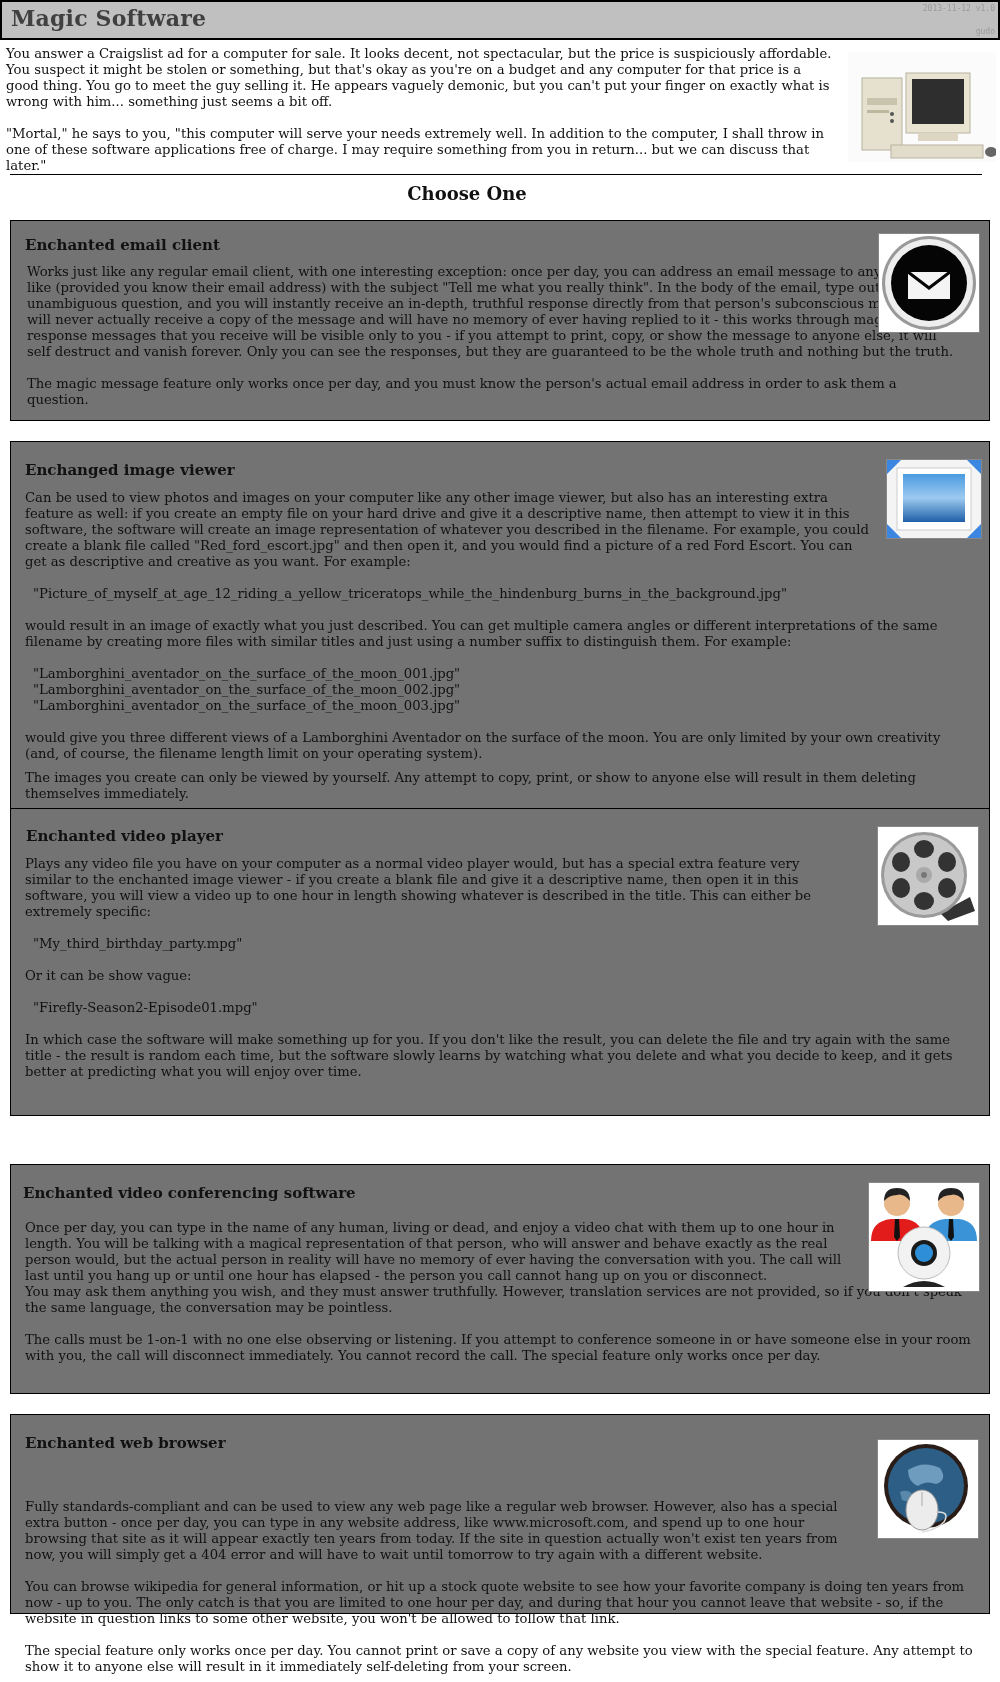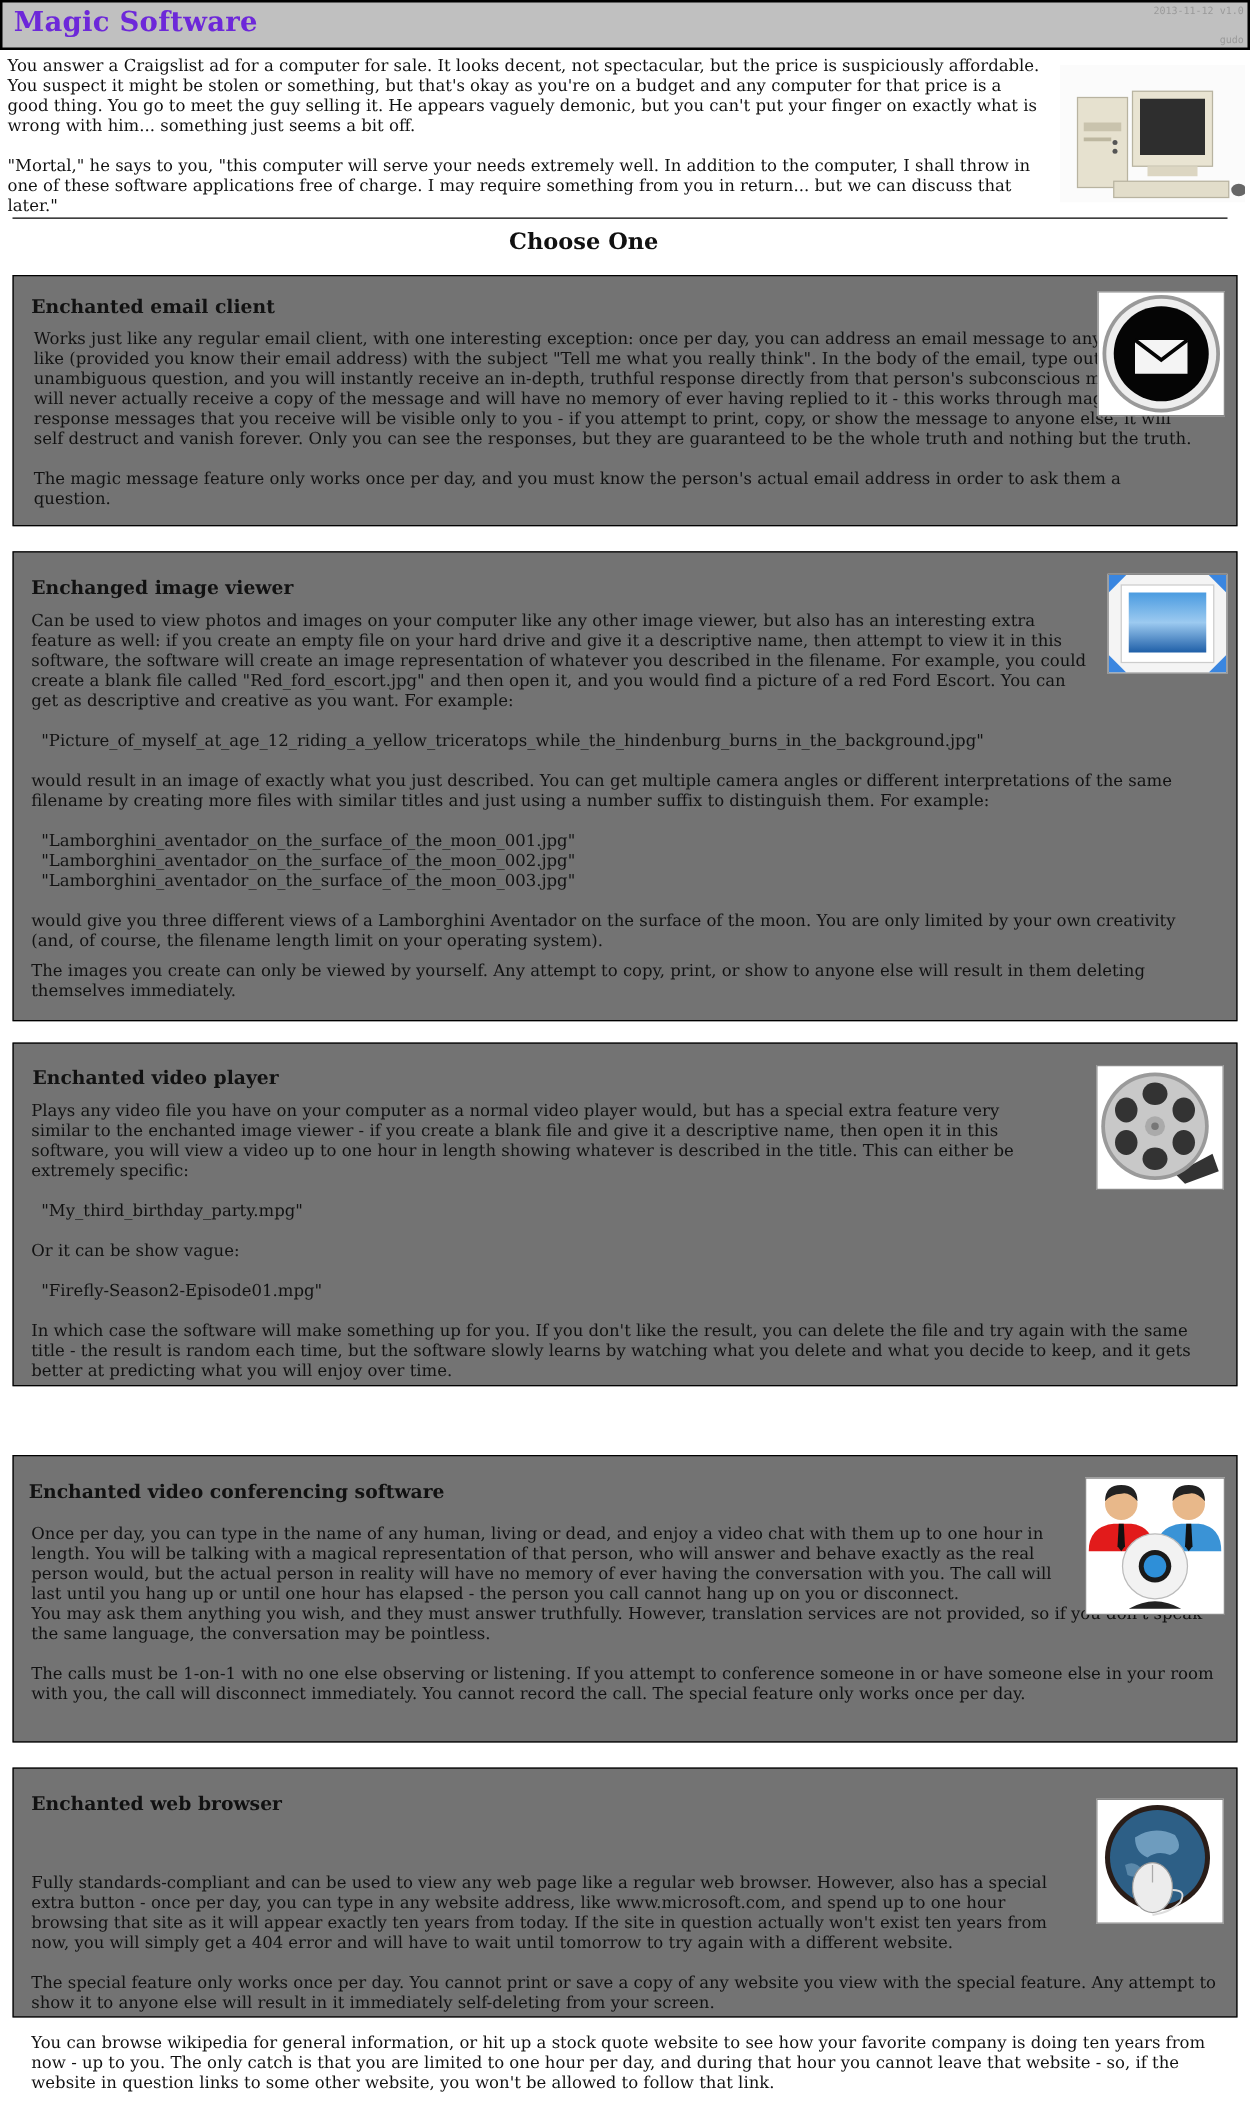--- a/index.html
+++ b/index.html
@@ -9,21 +9,21 @@
     color: #111;
     font-size: 13.2px;
   }
   .header {
     position: absolute; left: 0; top: 0; width: 996px; height: 36px;
     background: #c0c0c0; border: 2px solid #000;
   }
   .header .title {
     position: absolute; left: 9px; top: 3px;
     font-family: "DejaVu Serif", serif; font-weight: bold;
-    font-size: 22px; color: #6d28d9; letter-spacing: 0.2px;
+    font-size: 22px; color: #404040; letter-spacing: 0.2px;
   }
   .header .ver {
     position: absolute; right: 3px; top: 2px; font-size: 8px; color: #9a9a9a;
     font-family: "DejaVu Sans Mono", monospace;
   }
   .header .author {
     position: absolute; right: 3px; top: 25px; font-size: 8px; color: #9a9a9a;
     font-family: "DejaVu Sans Mono", monospace;
   }
   .intro {
@@ -134,21 +134,21 @@
         </defs>
       <rect x="16" y="14" width="62" height="48" fill="url(#sky)"></rect>
       <polygon points="0,0 14,0 0,14" fill="#3a86e0"></polygon>
       <polygon points="94,0 80,0 94,14" fill="#3a86e0"></polygon>
       <polygon points="0,78 14,78 0,64" fill="#3a86e0"></polygon>
       <polygon points="94,78 80,78 94,64" fill="#3a86e0"></polygon>
     </svg>
   </div>
 </div>
 
-<div class="card" style="top:834px; height:275px;padding-left:48px;">
+<div class="card" style="top:808px; height:308px;padding-left:48px;">
   <h3 style="left:15px; top:18px;">Enchanted video player</h3>
   <div class="body" style="left:14px; top:47px; width:935px;">
     <p style="width:820px;">Plays any video file you have on your computer as a normal video player would, but has a special extra feature very similar to the enchanted image viewer - if you create a blank file and give it a descriptive name, then open it in this software, you will view a video up to one hour in length showing whatever is described in the title. This can either be extremely specific:</p>
     <p class="code">"My_third_birthday_party.mpg"</p>
     <p>Or it can be show vague:</p>
     <p class="code">"Firefly-Season2-Episode01.mpg"</p>
     <p>In which case the software will make something up for you. If you don't like the result, you can delete the file and try again with the same title - the result is random each time, but the software slowly learns by watching what you delete and what you decide to keep, and it gets better at predicting what you will enjoy over time.</p>
   </div>
   <div class="icon-box" style="left:866px; top:17px; width:102px; height:100px;">
     <svg width="100" height="98" viewBox="0 0 100 98">
@@ -189,22 +189,22 @@
       <circle cx="55" cy="70" r="13" fill="#1a1a1a"></circle>
       <circle cx="55" cy="70" r="9" fill="#2e8fd8"></circle>
     </svg>
   </div>
 </div>
 
 <div class="card" style="top:1414px; height:200px;">
   <h3 style="left:14px; top:19px;">Enchanted web browser</h3>
   <div class="body" style="left:14px; top:55px; width:950px;margin-top:29px;">
     <p style="width:835px;">Fully standards-compliant and can be used to view any web page like a regular web browser. However, also has a special extra button - once per day, you can type in any website address, like www.microsoft.com, and spend up to one hour browsing that site as it will appear exactly ten years from today. If the site in question actually won't exist ten years from now, you will simply get a 404 error and will have to wait until tomorrow to try again with a different website.</p>
+    <p>You can browse wikipedia for general information, or hit up a stock quote website to see how your favorite company is doing ten years from now - up to you. The only catch is that you are limited to one hour per day, and during that hour you cannot leave that website - so, if the website in question links to some other website, you won't be allowed to follow that link.</p>
     <p>The special feature only works once per day. You cannot print or save a copy of any website you view with the special feature. Any attempt to show it to anyone else will result in it immediately self-deleting from your screen.</p>
-    <p>You can browse wikipedia for general information, or hit up a stock quote website to see how your favorite company is doing ten years from now - up to you. The only catch is that you are limited to one hour per day, and during that hour you cannot leave that website - so, if the website in question links to some other website, you won't be allowed to follow that link.</p>
   </div>
   <div class="icon-box" style="left:866px; top:24px; width:102px; height:100px;">
     <svg width="100" height="98" viewBox="0 0 100 98">
       <circle cx="48" cy="46" r="42" fill="#2a1d18"></circle>
       <circle cx="48" cy="46" r="38" fill="#2d5f86"></circle>
       <path d="M30,30 Q45,20 62,28 Q70,40 58,44 Q48,40 40,46 Q30,42 30,30 Z" fill="#6e9cbe"></path>
       <path d="M22,52 Q30,48 36,56 Q32,64 24,60 Z" fill="#5a88aa"></path>
       <ellipse cx="44" cy="70" rx="16" ry="20" fill="#ececec" stroke="#999"></ellipse>
       <line x1="44" y1="52" x2="44" y2="66" stroke="#aaa"></line>
       <path d="M60,72 Q72,72 66,82 Q58,90 44,92" fill="none" stroke="#ddd" stroke-width="1.5"></path>

